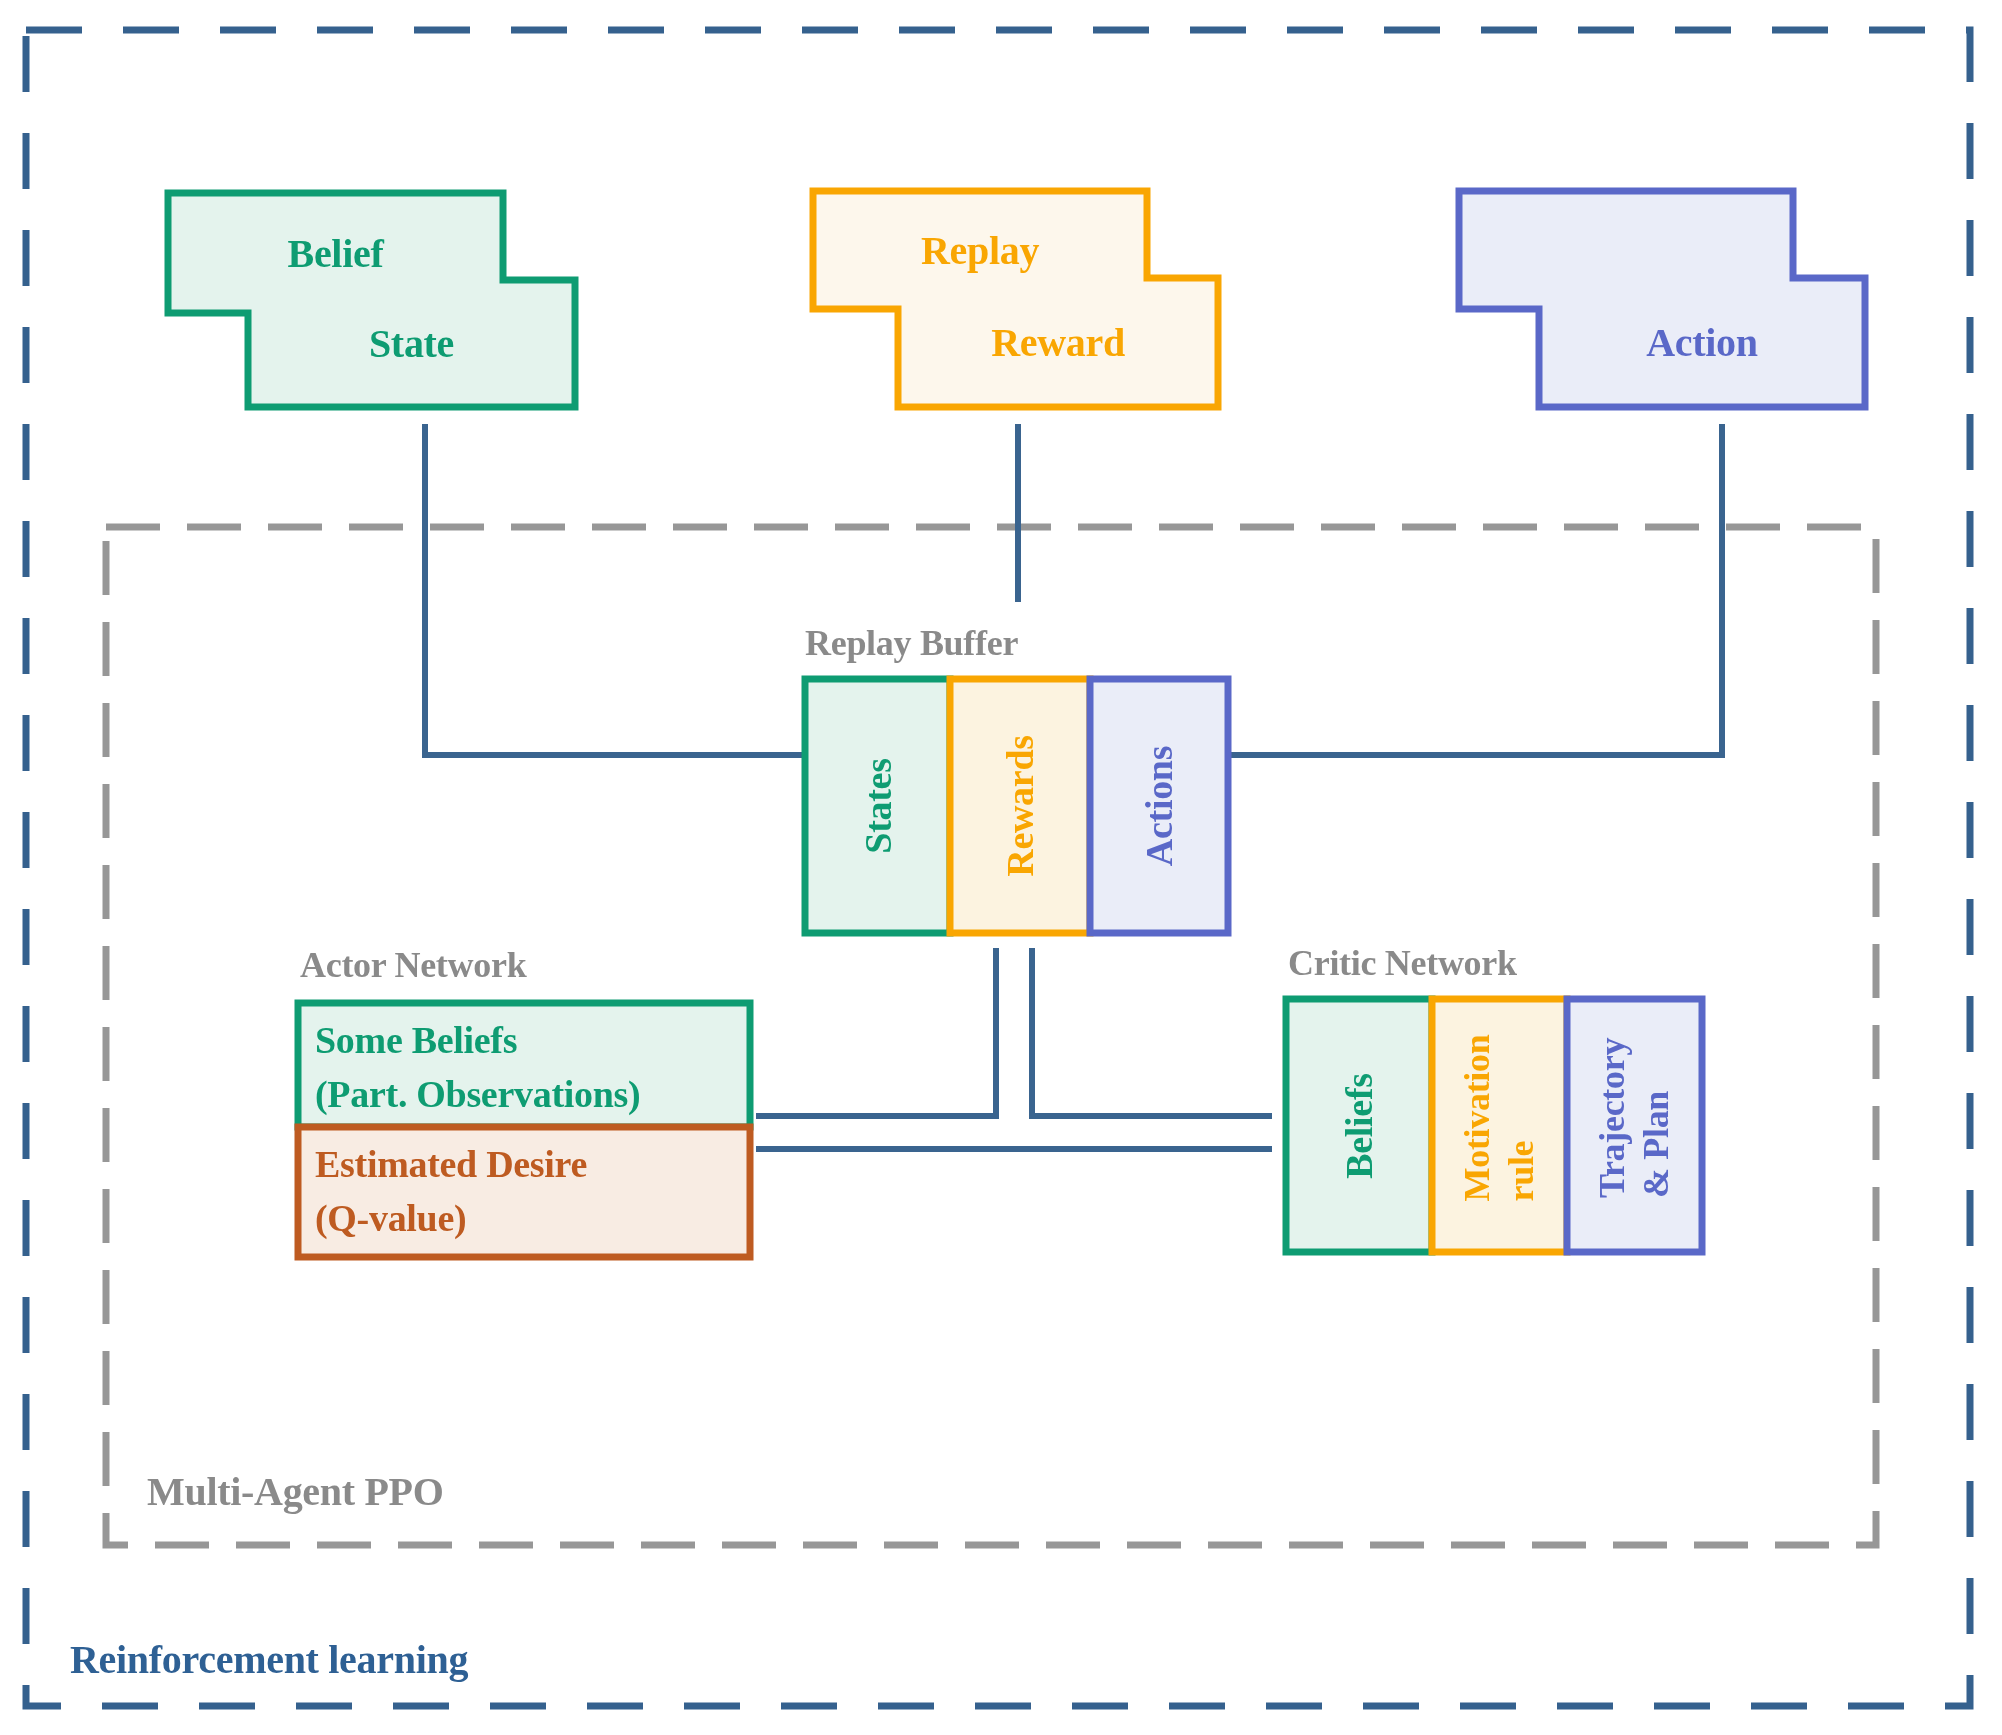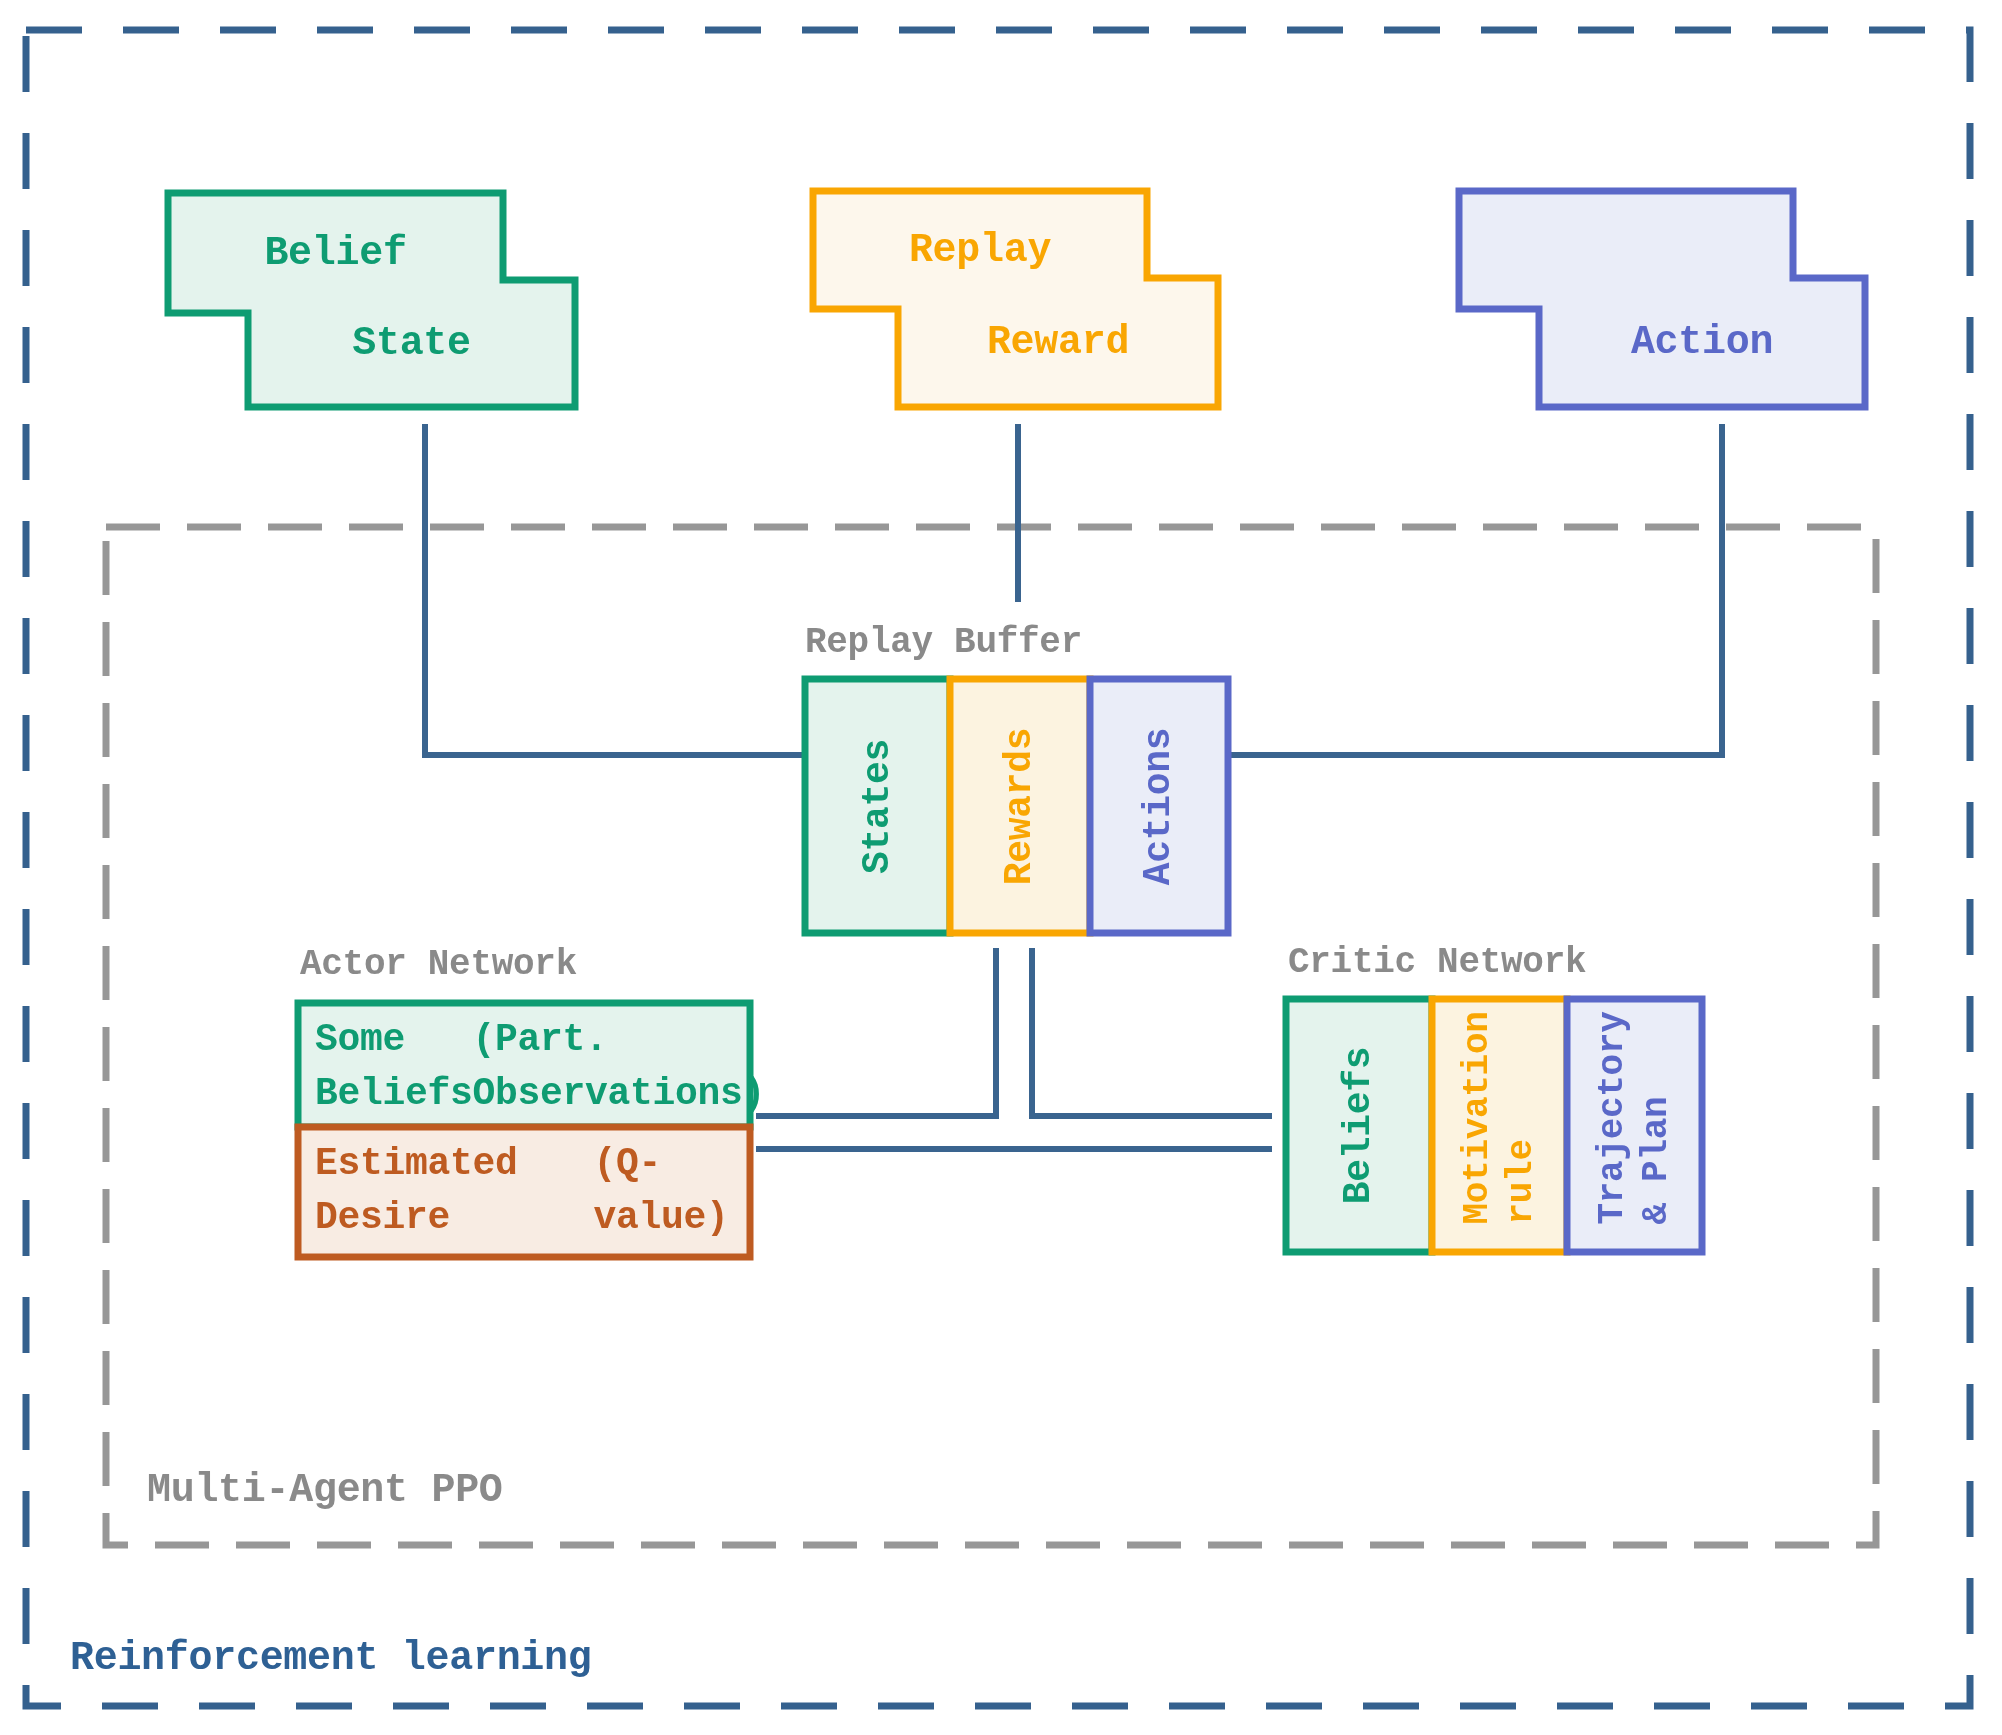--- a/index.html
+++ b/index.html
@@ -1,39 +1,39 @@
 <!DOCTYPE html>
 <html><head>
 <meta charset="utf-8">
 <style>
   html,body{margin:0;padding:0;background:#ffffff;}
   .canvas{
     position:relative;
     width:2002px;height:1735px;
     background:#ffffff;
-    font-family:Liberation Mono, monospace;
+    font-family:Liberation Serif, serif;
     overflow:hidden;
   }
   .layer-svg{position:absolute;left:0;top:0;z-index:1;}
   .txt{position:absolute;z-index:2;letter-spacing:-0.3px;}
   .cell{display:flex;align-items:center;justify-content:center;}
   .box-label{font-size:40px;font-weight:600;}
   .green-t{color:#0E9C72;}
   .orange-t{color:#F9A602;}
   .blue-t{color:#5A68C8;}
   .rust-t{color:#BE5B21;}
   .gray-label{font-size:36px;font-weight:600;color:#8A8A8A;white-space:nowrap;}
   .big-label{font-size:40px;font-weight:600;white-space:nowrap;}
   .ppo-c{color:#8A8A8A;}
   .rl-c{color:#2E6094;}
   .rot-cell{display:flex;align-items:center;justify-content:center;}
   .rot-one{transform:rotate(-90deg);white-space:nowrap;font-size:38px;font-weight:600;}
   .rot-two{transform:rotate(-90deg);width:253px;box-sizing:border-box;
            padding-left:16px;text-align:left;font-size:36px;font-weight:600;line-height:44px;}
-  .actor-lines{display:flex;box-sizing:border-box;
+  .actor-lines{display:flex;flex-direction:column;box-sizing:border-box;
                padding:10px 0 0 17px;font-size:38px;font-weight:600;line-height:54px;}
 </style>
 </head>
 <body>
 
 <div class="canvas">
 
   <svg class="layer-svg" width="2002" height="1735" viewBox="0 0 2002 1735">
 
     <rect x="26" y="30" width="1944" height="1676" fill="none" stroke="#35618E" stroke-width="7" stroke-dasharray="56 41"></rect>

